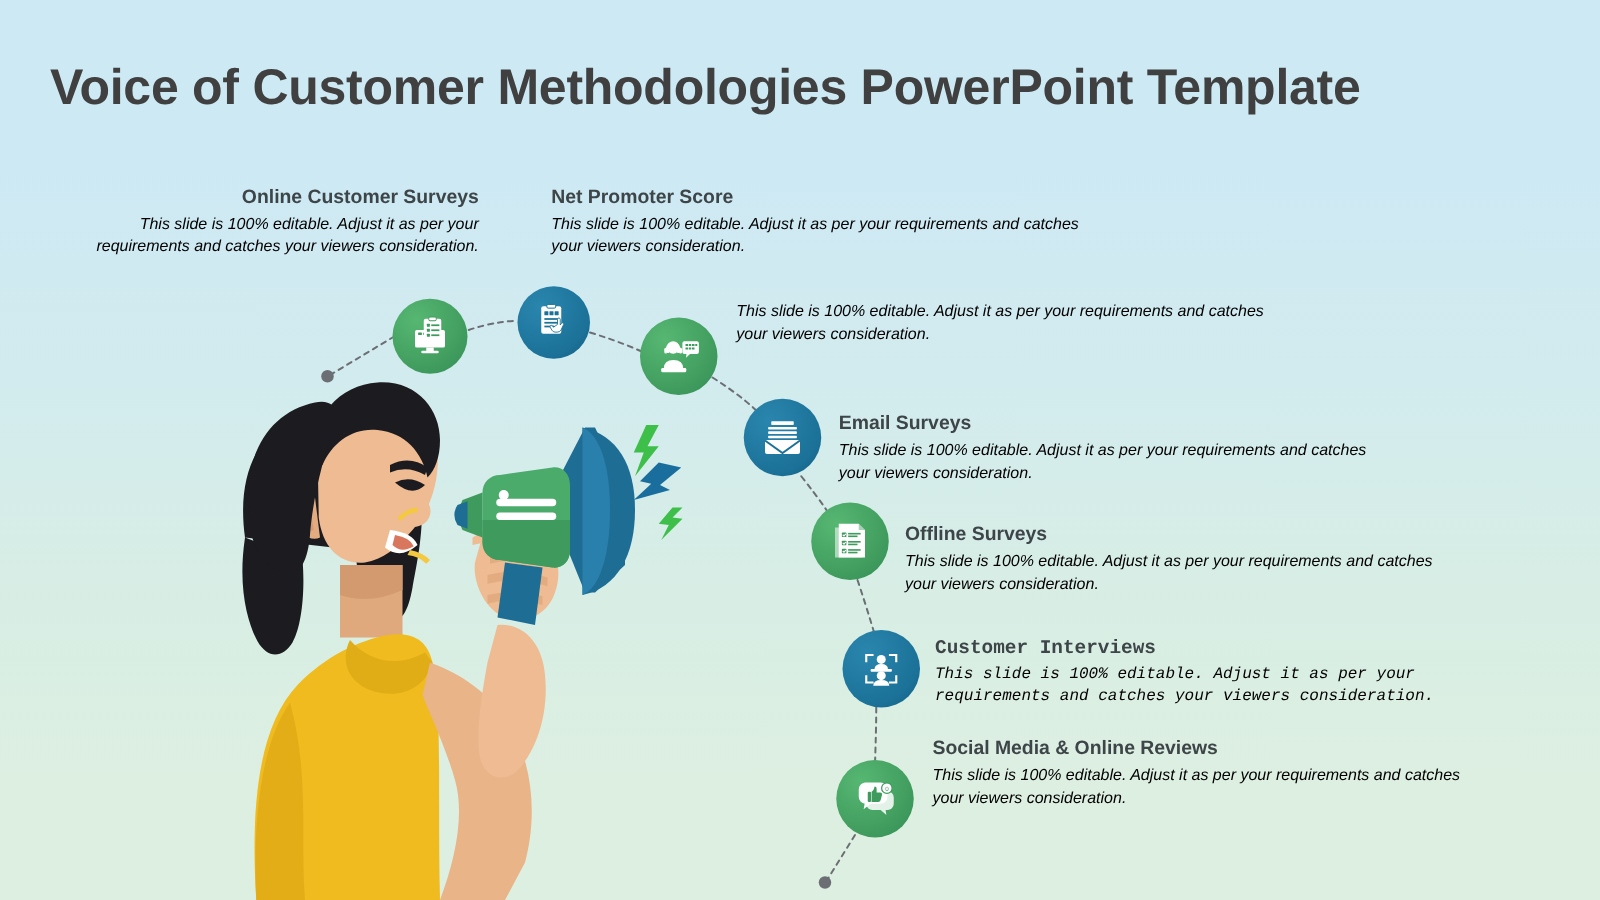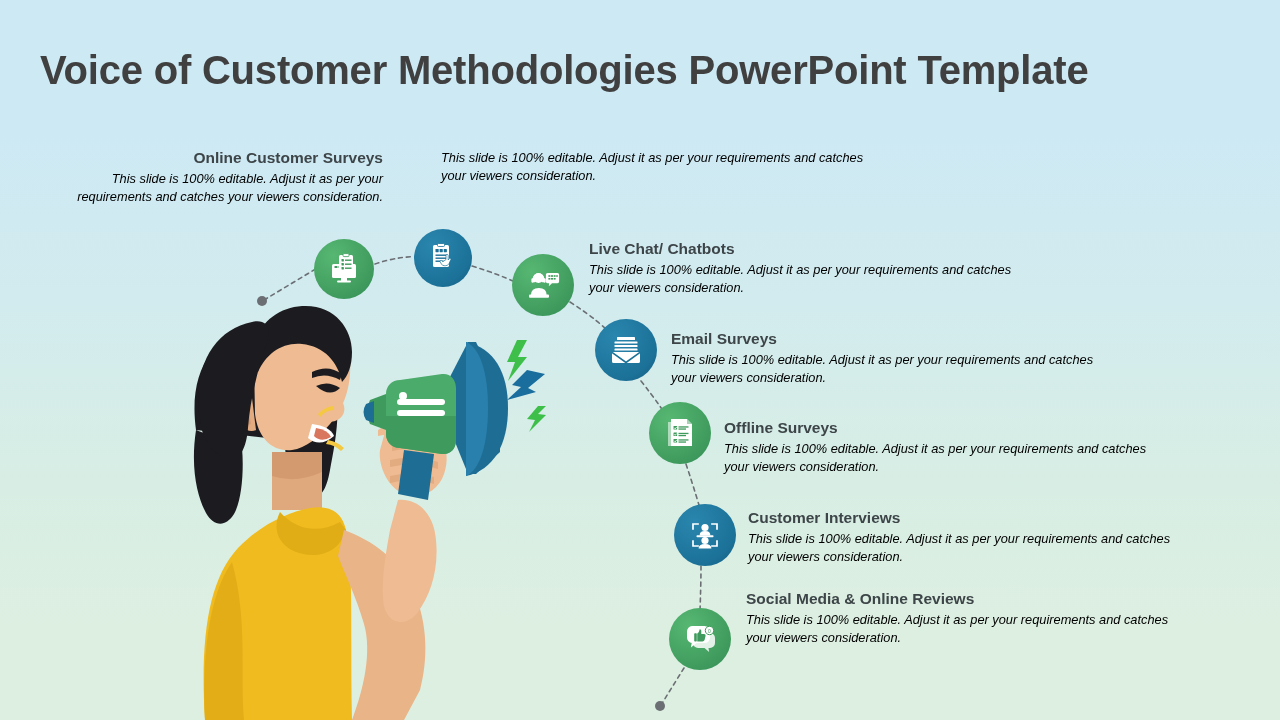--- a/index.html
+++ b/index.html
@@ -34,21 +34,21 @@
   }
   .tblock.right { text-align:right;margin-left:20px; }
   .tblock.right .hd { text-align:right; }
 
   
   #blk0 { left:55px;  top:149px; width:308px; }
   #blk1 { left:441px; top:149px; width:425px; }
   #blk2 { left:589px; top:240px; width:425px; }
   #blk3 { left:671px; top:330px; width:425px; }
   #blk4 { left:724px; top:419px; width:425px; }
-  #blk5 { left:748px; top:509px; width:425px; }
+  #blk5 { left:748px; top:509px; width:425px;font-family:Liberation Mono, monospace; }
   #blk6 { left:746px; top:590px; width:425px; }
 
   
   .node {
     position:absolute; border-radius:50%;
     display:flex; align-items:center; justify-content:center;
   }
   .node svg { display:block; }
 </style>
 </head>
@@ -298,25 +298,25 @@
       <text x="27.5" y="11.6" font-size="5" text-anchor="middle" fill="#3f9b5d" font-family="'Liberation Sans',sans-serif">0</text>
     </svg>
   </div>
 
   <div class="tblock right" id="blk0">
     <div class="hd">Online Customer Surveys</div>
     <div class="bd">This slide is 100% editable. Adjust it as per your requirements and catches your viewers consideration.</div>
   </div>
 
   <div class="tblock" id="blk1">
+    <div class="hd">Net Promoter Score</div>
     <div class="bd">This slide is 100% editable. Adjust it as per your requirements and catches your viewers consideration.</div>
   </div>
 
   <div class="tblock" id="blk2">
-    <div class="hd">Live Chat/ Chatbots</div>
     <div class="bd">This slide is 100% editable. Adjust it as per your requirements and catches your viewers consideration.</div>
   </div>
 
   <div class="tblock" id="blk3">
     <div class="hd">Email Surveys</div>
     <div class="bd">This slide is 100% editable. Adjust it as per your requirements and catches your viewers consideration.</div>
   </div>
 
   <div class="tblock" id="blk4">
     <div class="hd">Offline Surveys</div>

